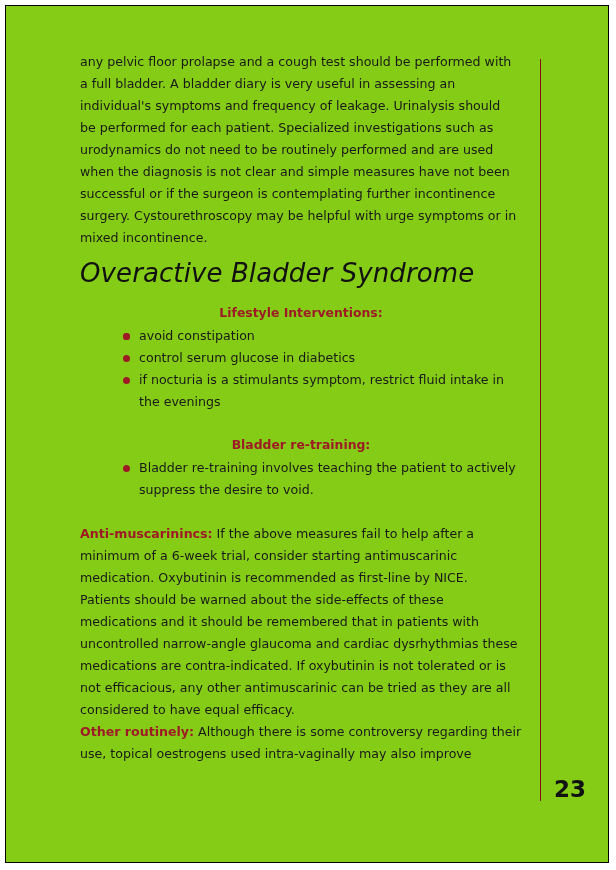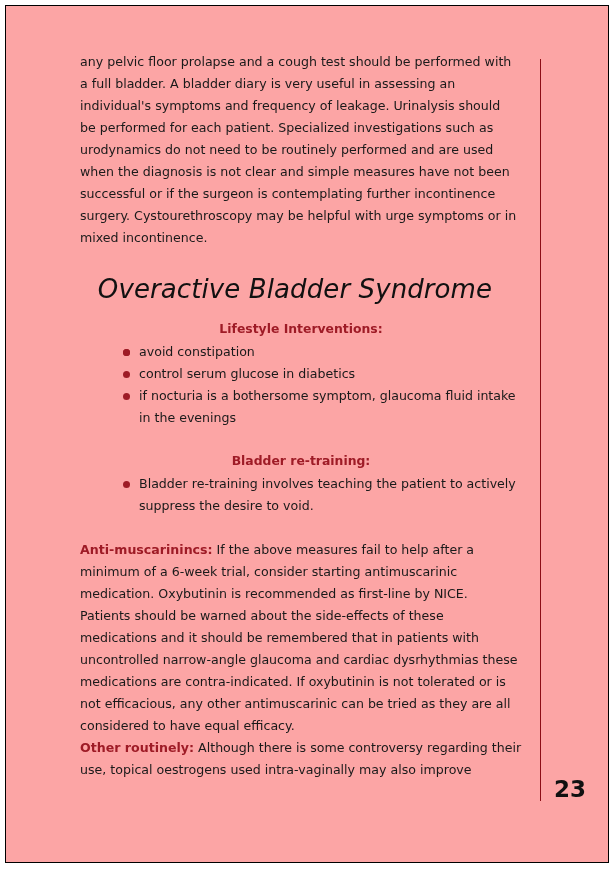--- a/index.html
+++ b/index.html
@@ -15,21 +15,21 @@
   }
 
   .page {
     position: absolute;
     left: 5px;
     top: 5px;
     width: 604px;
     height: 858px;
     border: 1px solid #000000;
     box-sizing: border-box;
-    background: #fca5a5;
+    background: #84cc16;
     overflow: hidden;
   }
 
   .content {
     position: absolute;
     left: 74px;
     top: 45px;
     width: 442px;
   }
 
@@ -46,22 +46,22 @@
     width: 440px;
   }
 
   .section-title {
     font-family: "DejaVu Sans", sans-serif;
     font-style: italic;
     font-weight: 400;
     font-size: 26px;
     line-height: 32px;
     color: #111111;
-    text-align: center;
-    margin: 24px 0 14px 0;
+    text-align: left;
+    margin: 8px 0 14px 0;
     padding-right: 12px;
     letter-spacing: 0.1px;
   }
 
   .sub-head {
     font-family: "DejaVu Sans", sans-serif;
     font-weight: bold;
     font-size: 12.4px;
     line-height: 20px;
     color: #9E1B26;
@@ -148,21 +148,21 @@
       <li>
         <span class="dot"></span>
         <span>avoid constipation</span>
       </li>
       <li>
         <span class="dot"></span>
         <span>control serum glucose in diabetics</span>
       </li>
       <li>
         <span class="dot"></span>
-        <span>if nocturia is a bothersome symptom, glaucoma fluid intake in the evenings</span>
+        <span>if nocturia is a stimulants symptom, restrict fluid intake in the evenings</span>
       </li>
     </ul>
 
     <h2 class="sub-head spaced">Bladder re-training:</h2>
 
     <ul class="bullets">
       <li>
         <span class="dot"></span>
         <span>Bladder re-training involves teaching the patient to actively suppress the desire to void.</span>
       </li>

